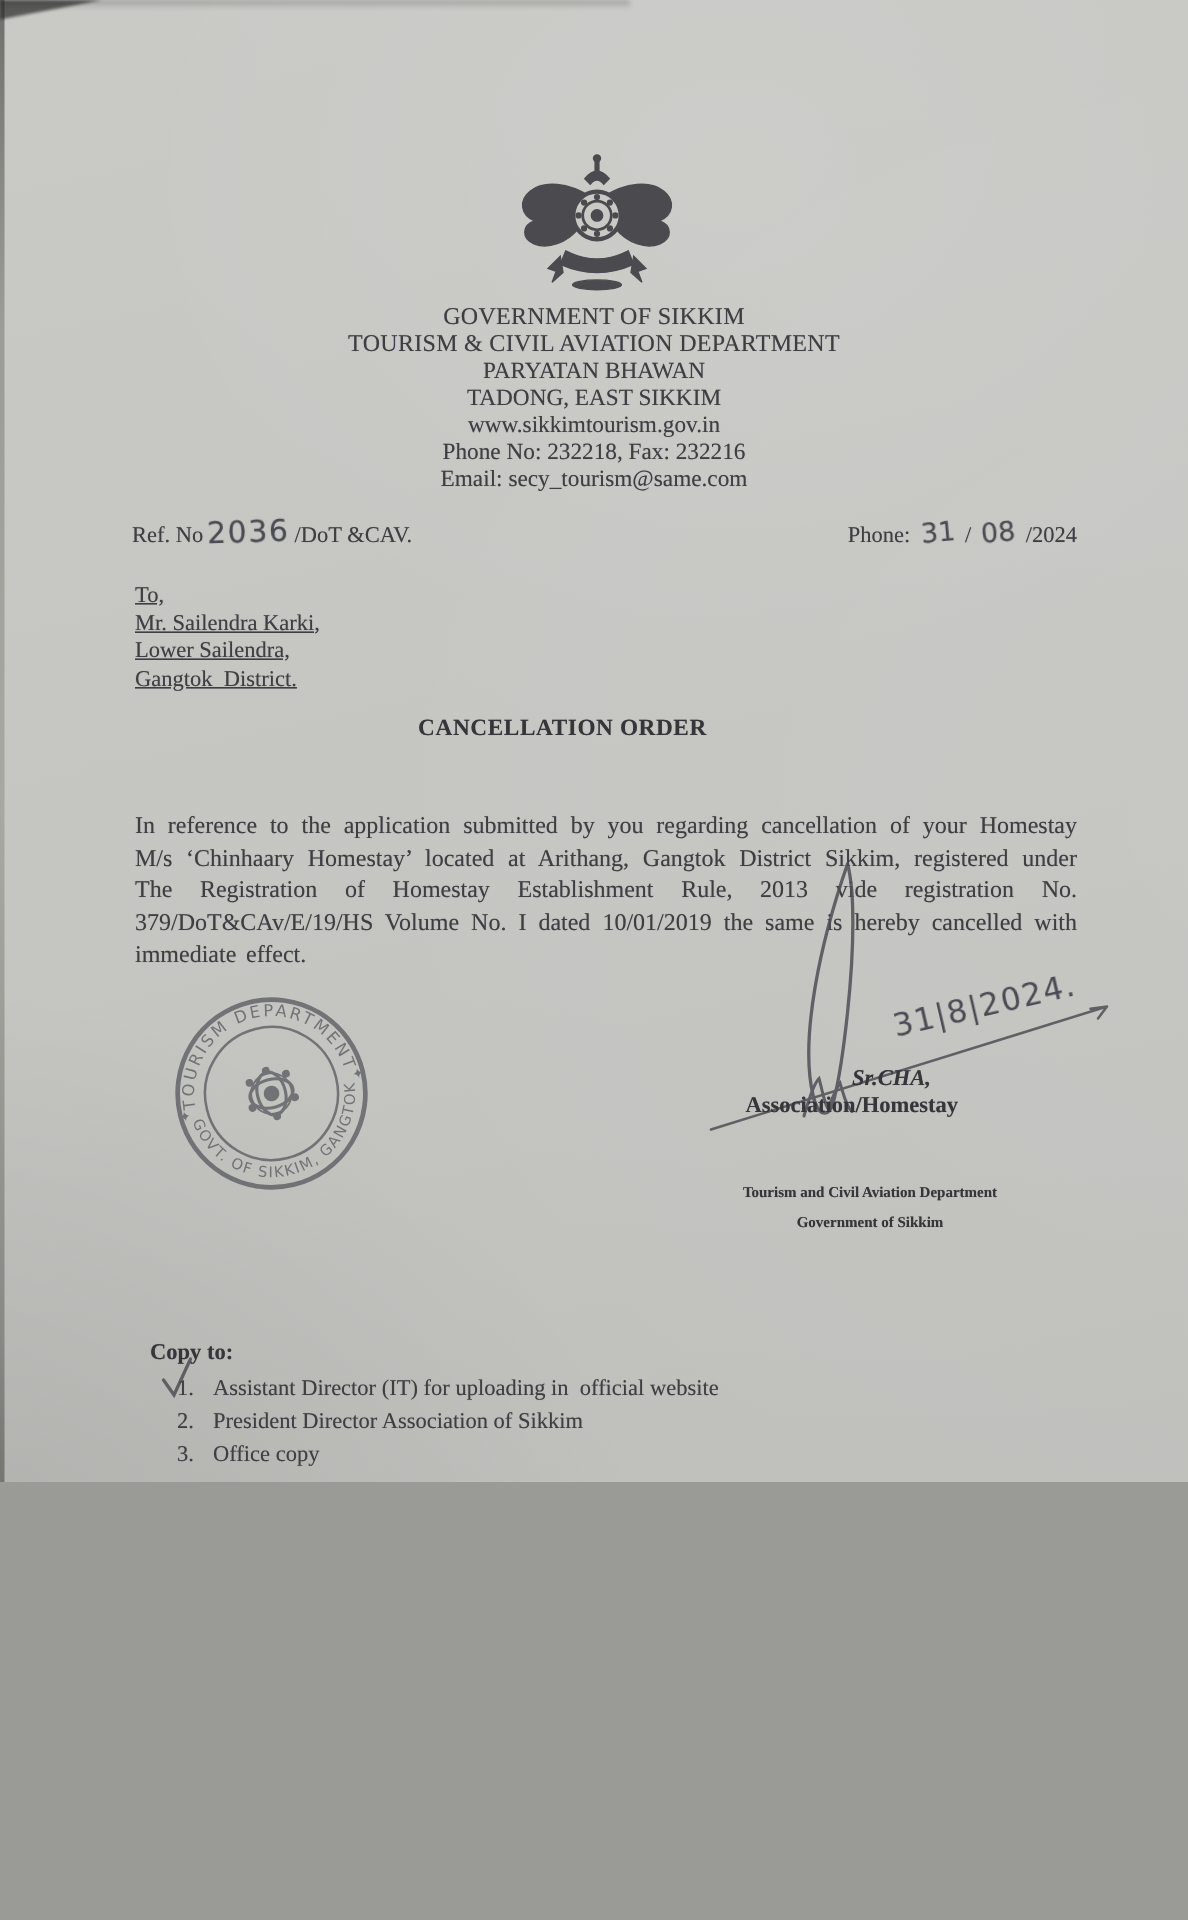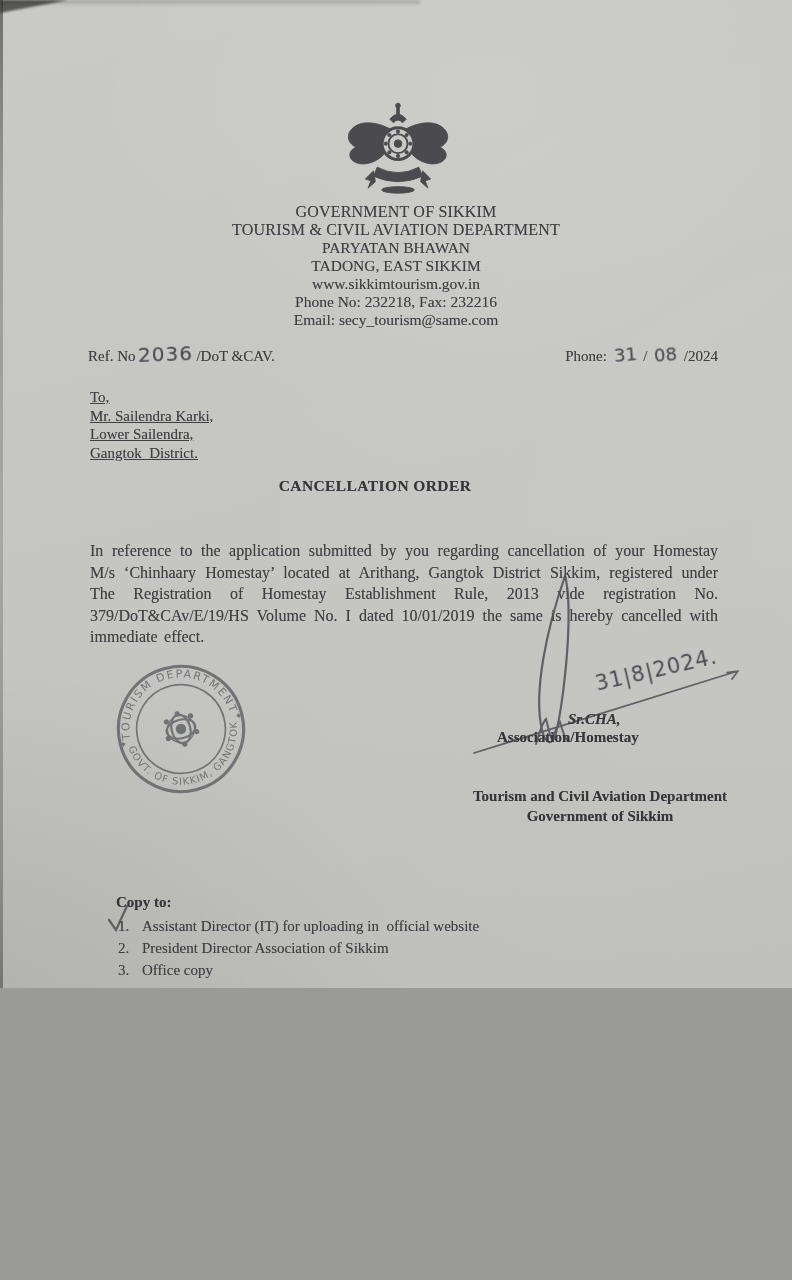--- a/index.html
+++ b/index.html
@@ -35,23 +35,23 @@
   
   .order-title{left:60px;top:477px;width:630px;font-size:15.5px;letter-spacing:.4px;}
   
   .bodypara{left:90px;top:540px;width:628px;font-size:16px;line-height:21.5px;text-align:justify;word-spacing:2.5px;}
   
   .stamp{left:108px;top:656px;width:146px;height:146px;filter:blur(.3px);}
   
   .hw-sigdate{left:594px;top:658px;font-size:21px;letter-spacing:1px;transform:rotate(-13deg);}
   .sig-desig{left:568px;top:711px;font-size:15px;font-style:italic;}
   .sig-division{left:497px;top:729px;font-size:15px;}
-  .dept-block{left:440px;top:786px;width:320px;font-size:15px;line-height:20px;font-family:Liberation Serif, serif;}
-  
-  .copy-label{left:116px;top:894px;font-size:15px;}
+  .dept-block{left:420px;top:786px;width:320px;font-size:10px;line-height:20px;font-family:Liberation Serif, serif;}
+  
+  .copy-label{left:100px;top:894px;font-size:15px;}
   .copy-list{left:118px;top:915px;font-size:15px;line-height:22px;}
   .copy-row{display:flex;}
   .copy-num{width:24px;}
   
   .edge-left{left:0;top:0;width:3px;height:100%;
     background:linear-gradient(#3f3f3c,#84847f 22%,#98988f 55%,#6f6f6b 90%,#55554f);opacity:.65;}
   .corner-tl{left:0;top:0;width:0;height:0;border-top:13px solid rgba(42,42,40,.7);
     border-right:68px solid transparent;filter:blur(1.2px);}
   .top-shade{left:0;top:0;width:420px;height:6px;
     background:linear-gradient(rgba(30,30,28,.25),transparent);filter:blur(1.5px);}

